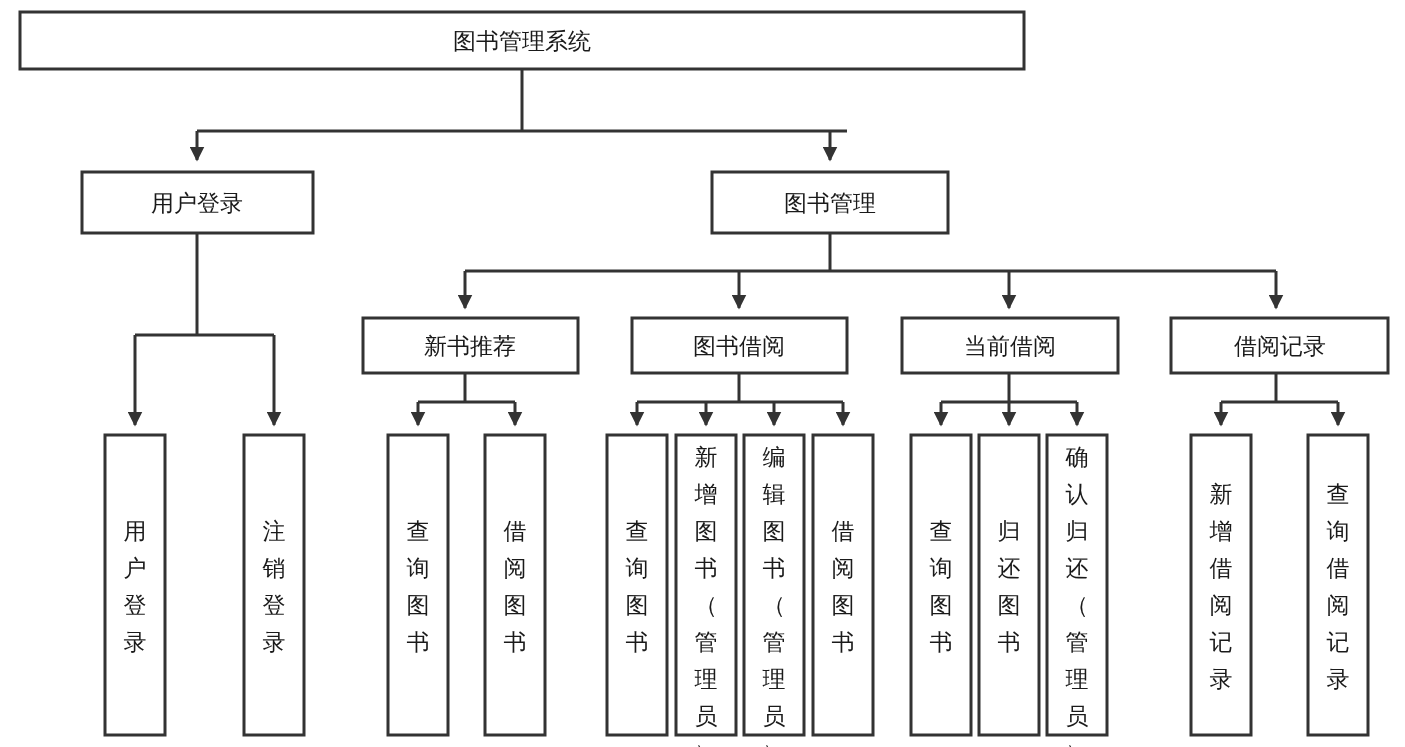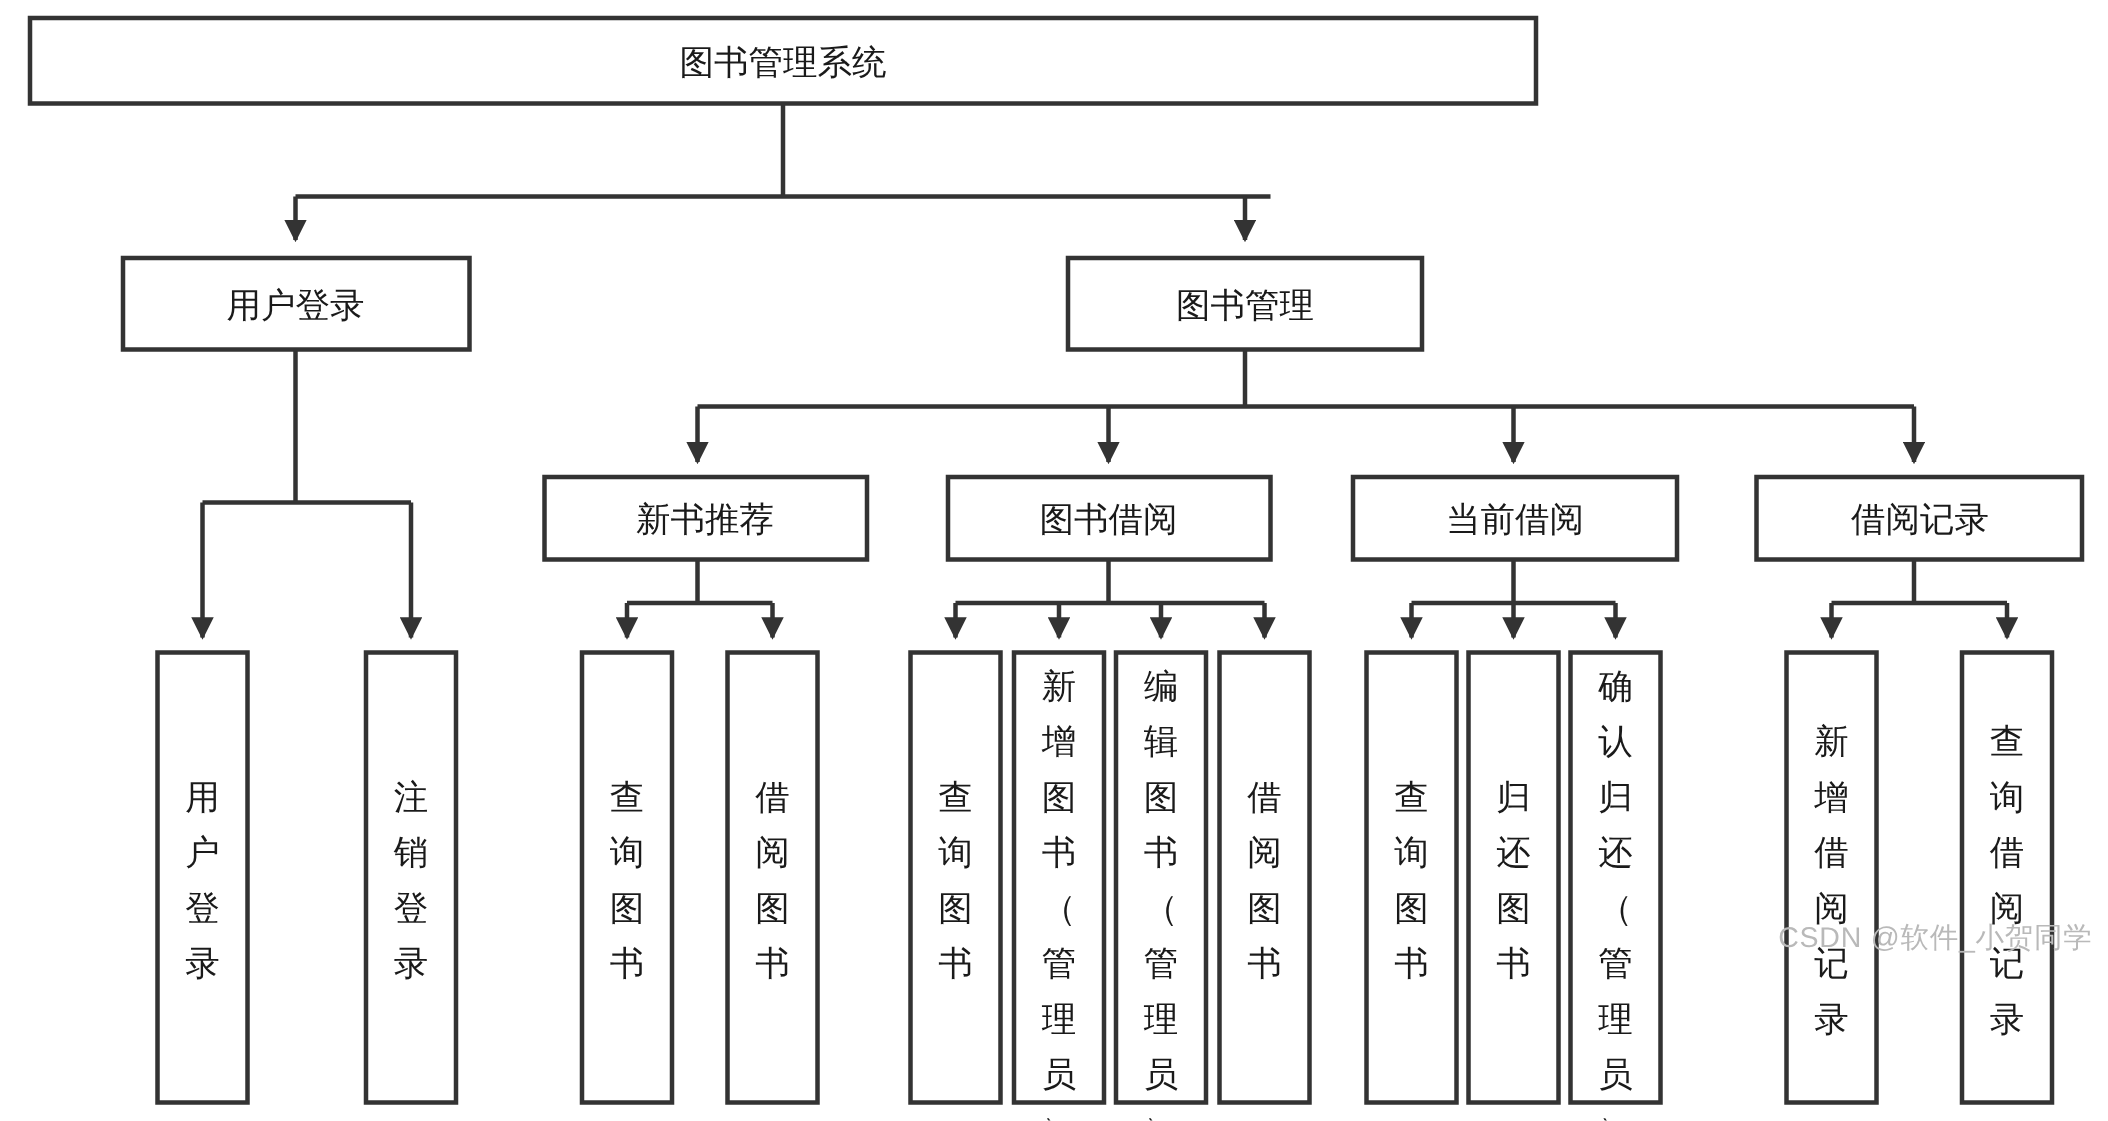--- a/index.html
+++ b/index.html
@@ -216,14 +216,13 @@
         <text class="node-label-v" x="774" y="465"><tspan x="774" dy="0">编</tspan><tspan x="774" dy="37">辑</tspan><tspan x="774" dy="37">图</tspan><tspan x="774" dy="37">书</tspan><tspan x="774" dy="37">（</tspan><tspan x="774" dy="37">管</tspan><tspan x="774" dy="37">理</tspan><tspan x="774" dy="37">员</tspan><tspan x="774" dy="37">）</tspan></text>
         <text class="node-label-v" x="843" y="539"><tspan x="843" dy="0">借</tspan><tspan x="843" dy="37">阅</tspan><tspan x="843" dy="37">图</tspan><tspan x="843" dy="37">书</tspan></text>
         <text class="node-label-v" x="941" y="539"><tspan x="941" dy="0">查</tspan><tspan x="941" dy="37">询</tspan><tspan x="941" dy="37">图</tspan><tspan x="941" dy="37">书</tspan></text>
         <text class="node-label-v" x="1009" y="539"><tspan x="1009" dy="0">归</tspan><tspan x="1009" dy="37">还</tspan><tspan x="1009" dy="37">图</tspan><tspan x="1009" dy="37">书</tspan></text>
         <text class="node-label-v" x="1077" y="465"><tspan x="1077" dy="0">确</tspan><tspan x="1077" dy="37">认</tspan><tspan x="1077" dy="37">归</tspan><tspan x="1077" dy="37">还</tspan><tspan x="1077" dy="37">（</tspan><tspan x="1077" dy="37">管</tspan><tspan x="1077" dy="37">理</tspan><tspan x="1077" dy="37">员</tspan><tspan x="1077" dy="37">）</tspan></text>
         <text class="node-label-v" x="1221" y="502"><tspan x="1221" dy="0">新</tspan><tspan x="1221" dy="37">增</tspan><tspan x="1221" dy="37">借</tspan><tspan x="1221" dy="37">阅</tspan><tspan x="1221" dy="37">记</tspan><tspan x="1221" dy="37">录</tspan></text>
         <text class="node-label-v" x="1338" y="502"><tspan x="1338" dy="0">查</tspan><tspan x="1338" dy="37">询</tspan><tspan x="1338" dy="37">借</tspan><tspan x="1338" dy="37">阅</tspan><tspan x="1338" dy="37">记</tspan><tspan x="1338" dy="37">录</tspan></text>
       </g>
   </svg>
 
-  <div class="watermark">CSDN @软件_小贺同学</div>
 </div>
 
 </body></html>

